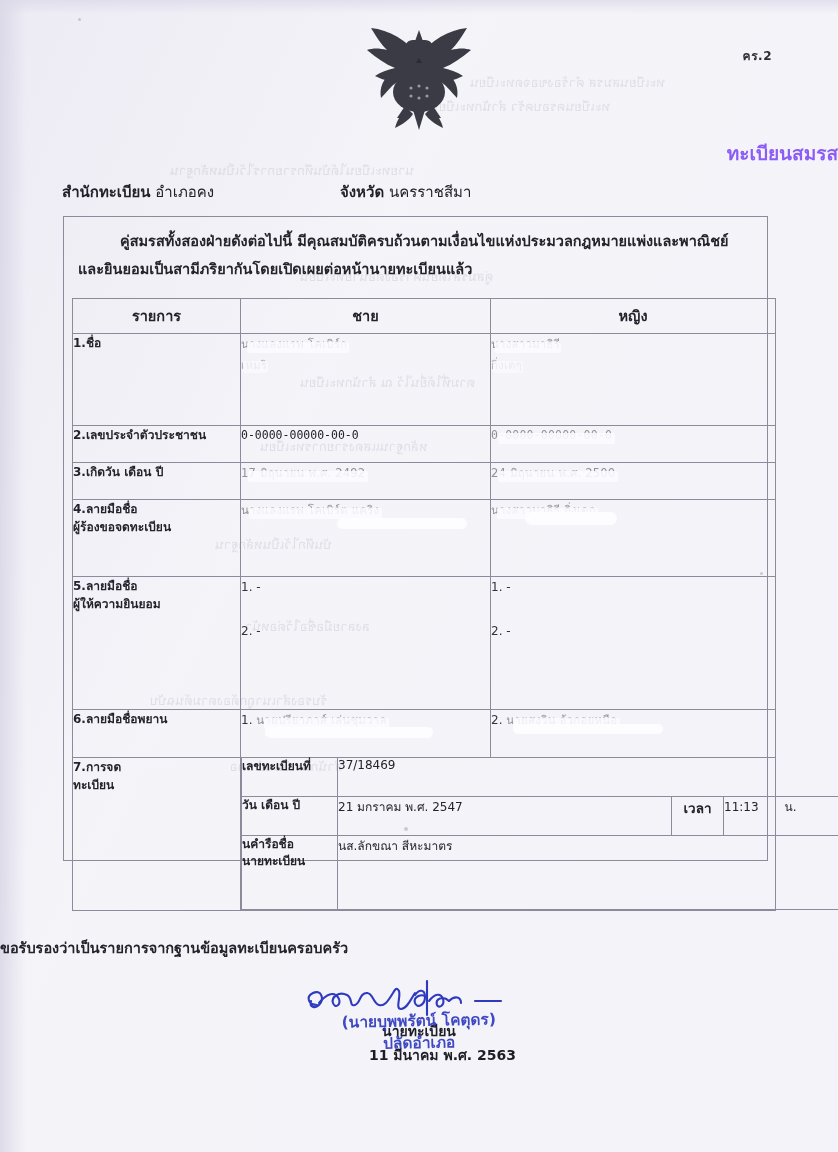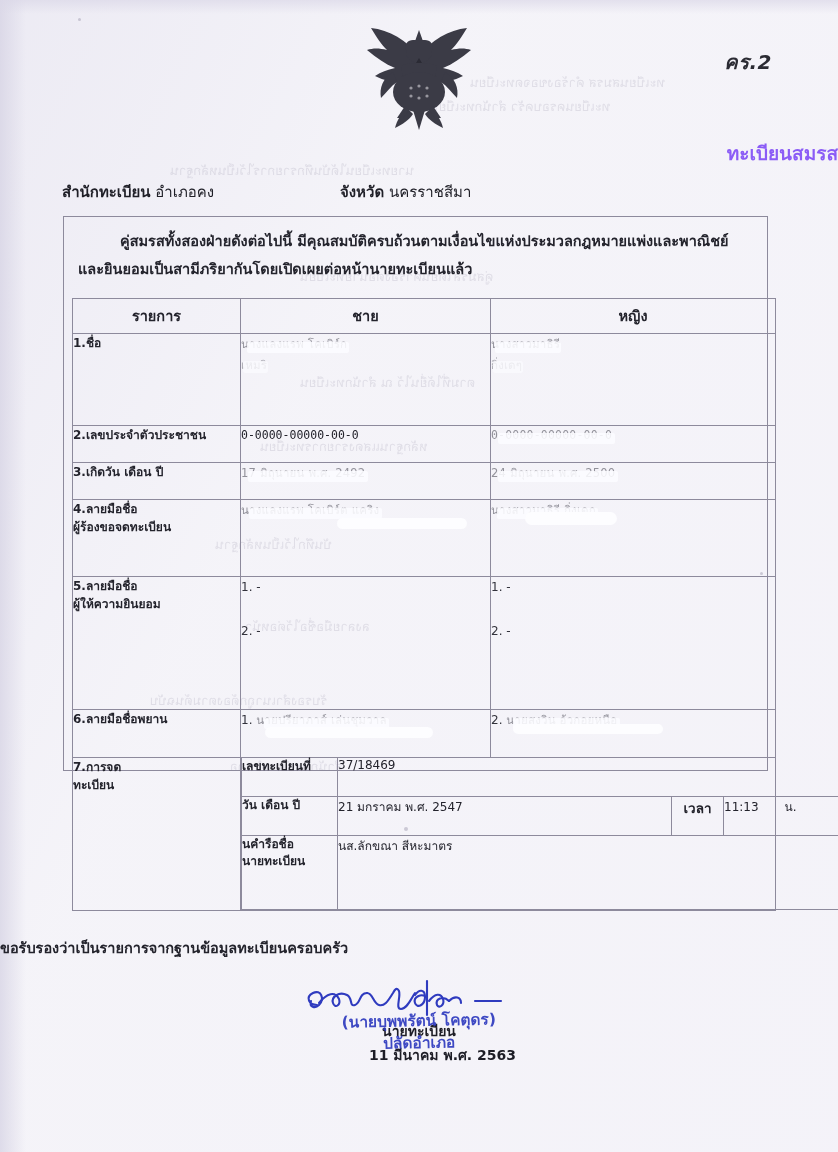--- a/index.html
+++ b/index.html
@@ -43,25 +43,24 @@
     background: #a9a5b8;
     border-radius: 50%;
     opacity: .55;
   }
 
   
   .form-code {
     position: absolute;
     top: 46px;
     right: 66px;
-    font-size: 20px;
+    font-size: 12px;
     font-weight: bold;
     color: #2b2b33;
     letter-spacing: .5px;
-    font-style: italic;
   }
   .emblem {
     position: absolute;
     top: 22px;
     left: 50%;
     transform: translateX(-50%);
     width: 124px;
     height: 112px;
   }
   .doc-title {
@@ -87,21 +86,21 @@
   .office-line .val { font-weight: normal; margin-top: 37px; }
   .office-left { position: absolute; left: 0; top: 0; }
   .office-right { position: absolute; left: 278px; top: 0; }
 
   
   .main-box {
     position: absolute;
     left: 63px;
     top: 216px;
     width: 705px;
-    height: 555px;
+    height: 645px;
     border: 1px solid #8d8a9c;
     box-sizing: border-box;
     background: transparent;
   }
   .intro {
     position: absolute;
     left: 0; right: 0; top: 0;
     height: 81px;
     box-sizing: border-box;
     padding: 10px 14px 0 14px;

